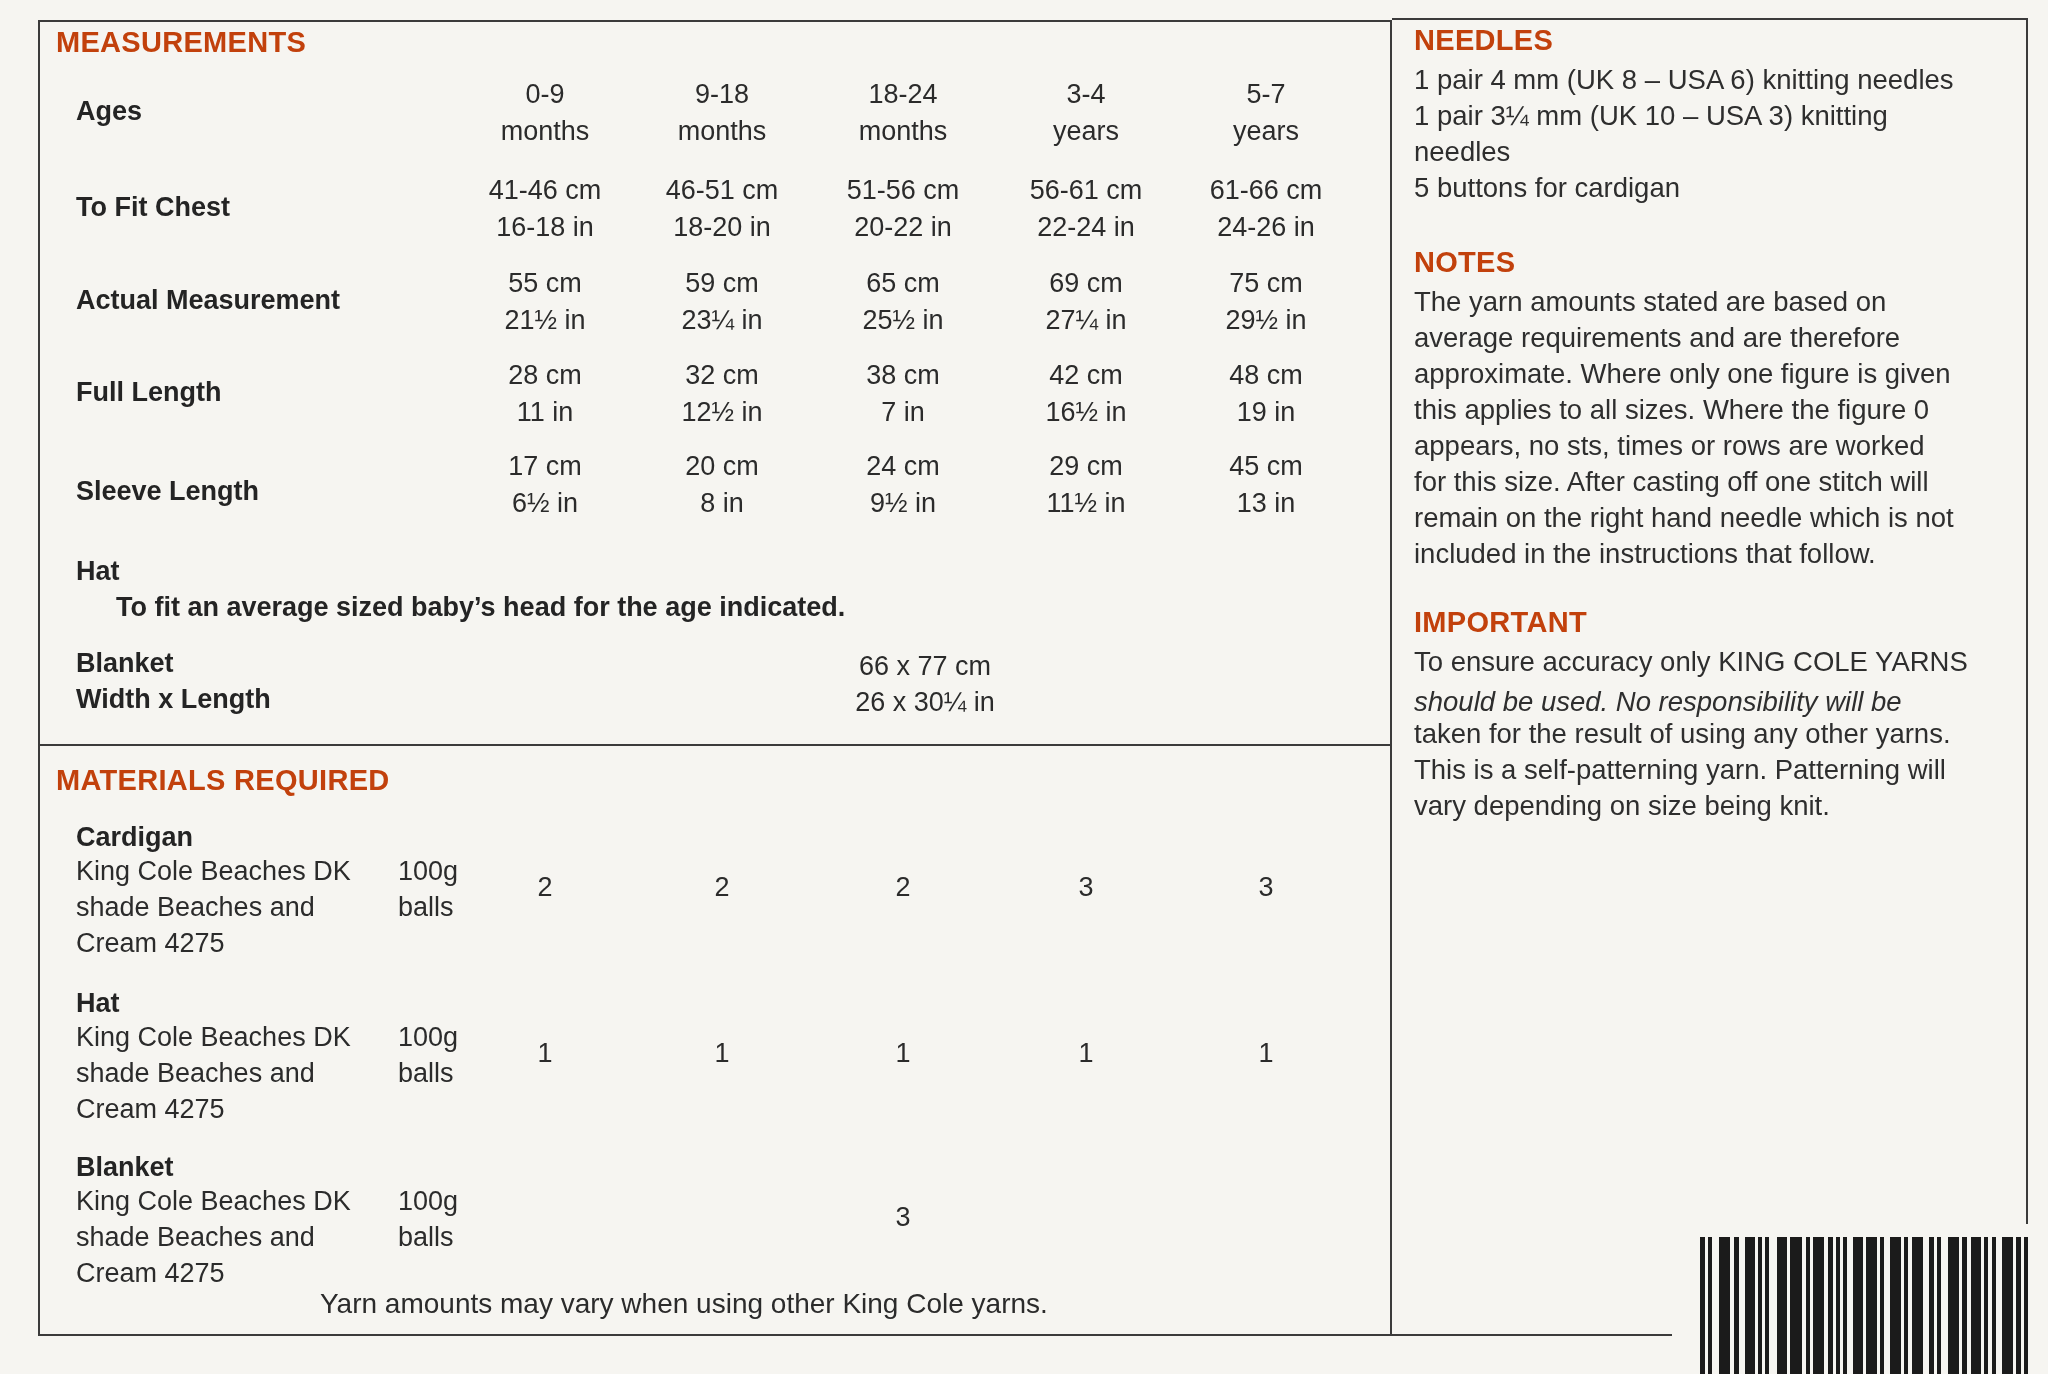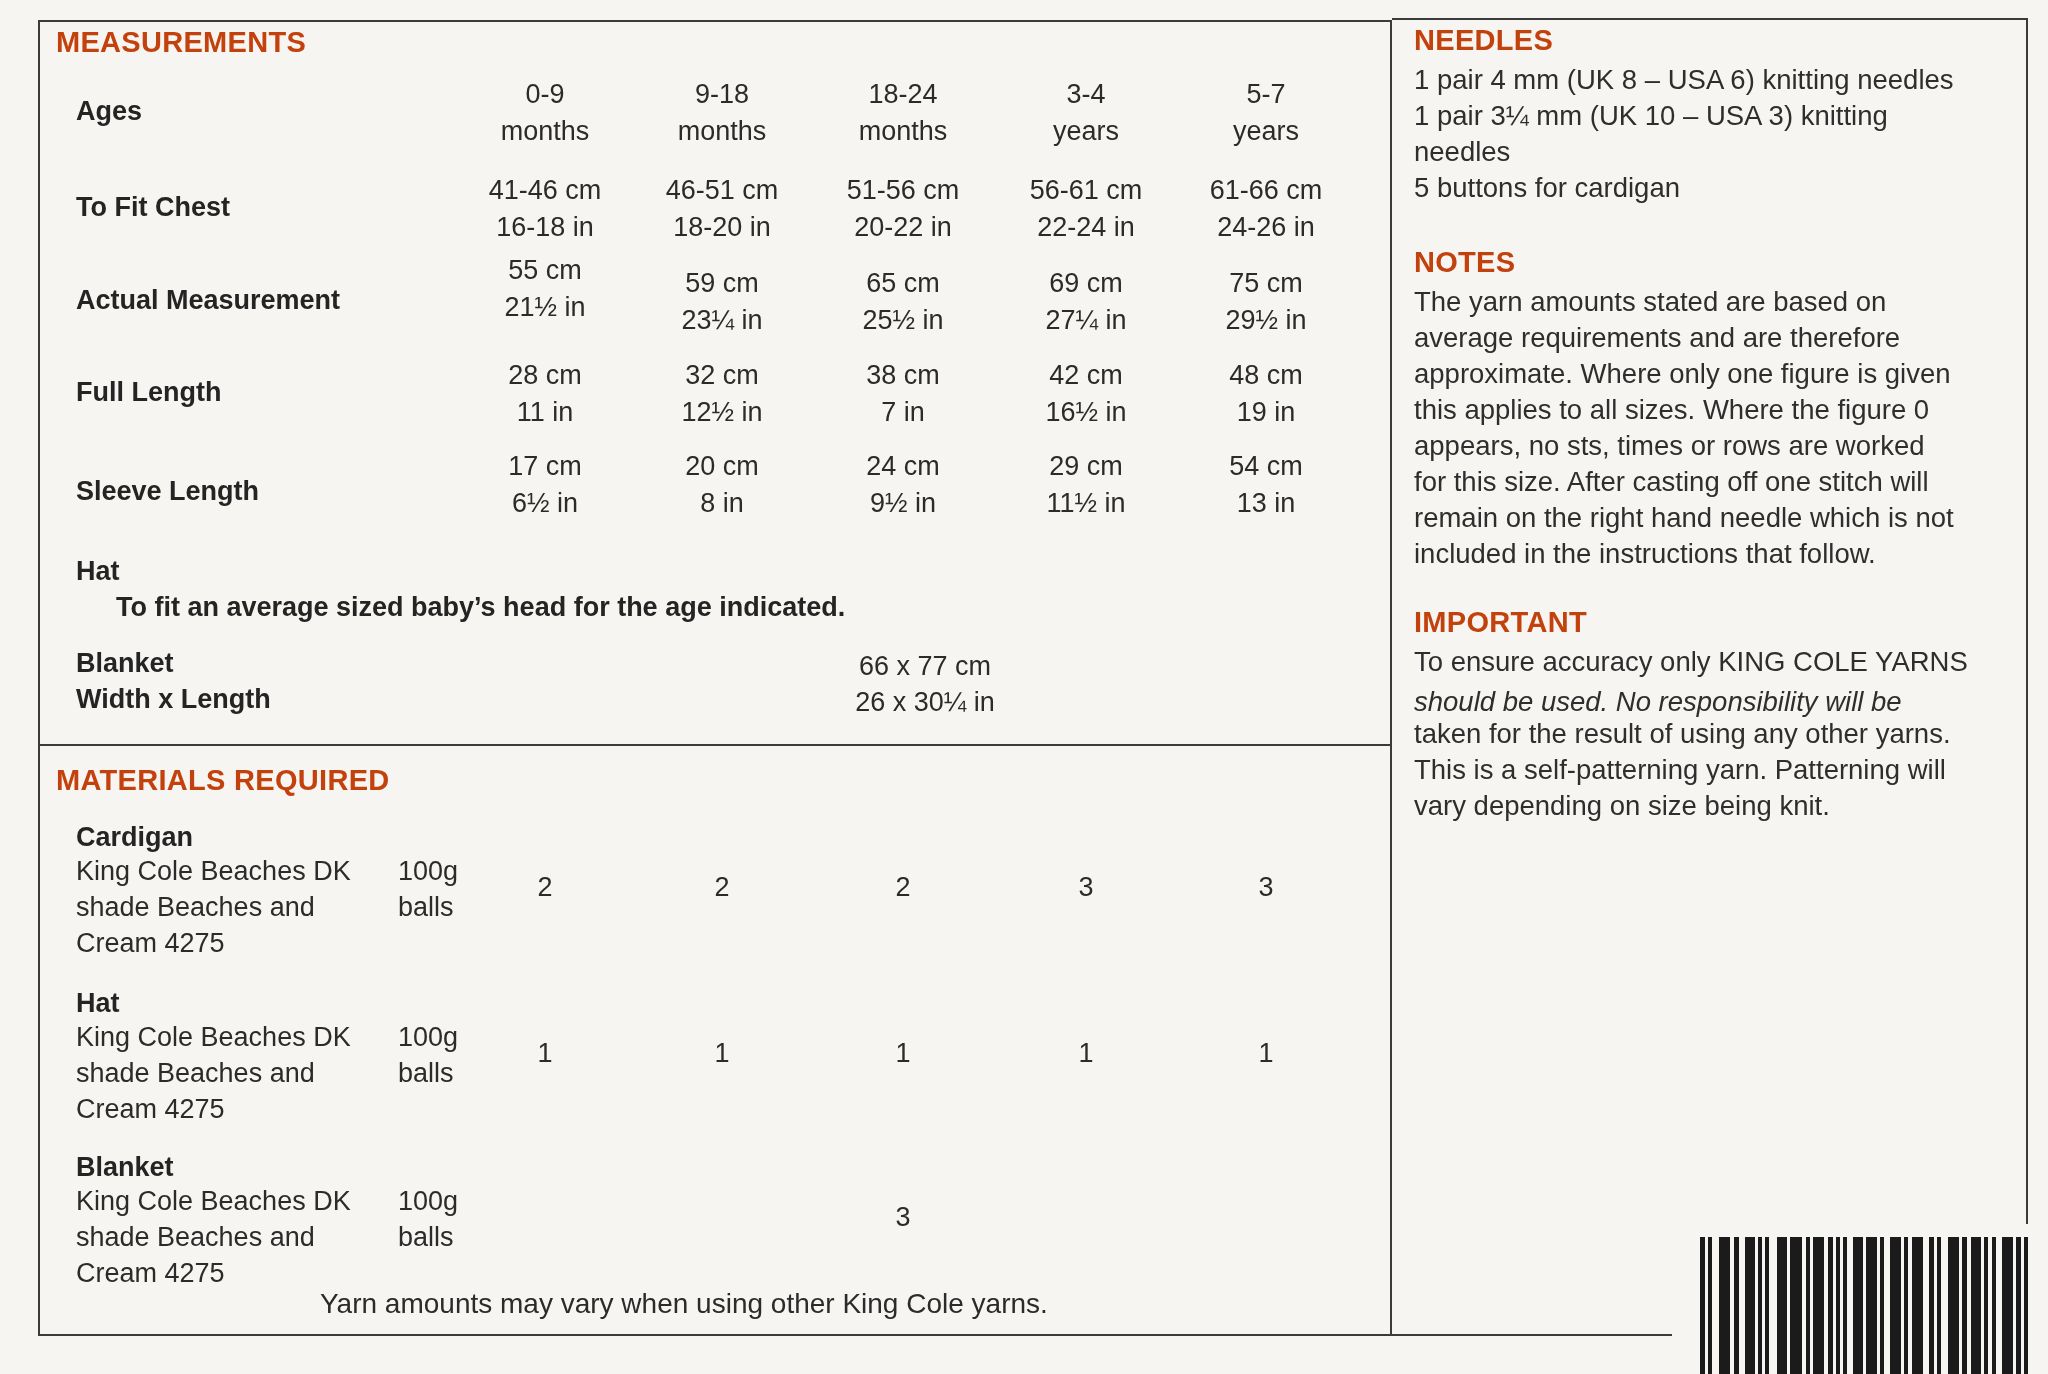--- a/index.html
+++ b/index.html
@@ -115,21 +115,21 @@
     </div>
     <div class="abs val" style="left: 991px; top: 172px; width: 190px;">
       <div class="cellline">56-61 cm</div>
       <div class="cellline">22-24 in</div>
     </div>
     <div class="abs val" style="left: 1171px; top: 172px; width: 190px;">
       <div class="cellline">61-66 cm</div>
       <div class="cellline">24-26 in</div>
     </div>
     <div class="abs lbl" style="left: 76px; top: 285px; width: 370px;">Actual Measurement</div>
-    <div class="abs val" style="left: 450px; top: 252px; width: 190px;">
+    <div class="abs val" style="left: 450px; top: 265px; width: 190px;">
       <div class="cellline">55 cm</div>
       <div class="cellline">21½ in</div>
     </div>
     <div class="abs val" style="left: 627px; top: 265px; width: 190px;">
       <div class="cellline">59 cm</div>
       <div class="cellline">23¼ in</div>
     </div>
     <div class="abs val" style="left: 808px; top: 265px; width: 190px;">
       <div class="cellline">65 cm</div>
       <div class="cellline">25½ in</div>
@@ -174,21 +174,21 @@
     </div>
     <div class="abs val" style="left: 808px; top: 448px; width: 190px;">
       <div class="cellline">24 cm</div>
       <div class="cellline">9½ in</div>
     </div>
     <div class="abs val" style="left: 991px; top: 448px; width: 190px;">
       <div class="cellline">29 cm</div>
       <div class="cellline">11½ in</div>
     </div>
     <div class="abs val" style="left: 1171px; top: 448px; width: 190px;">
-      <div class="cellline">54 cm</div>
+      <div class="cellline">45 cm</div>
       <div class="cellline">13 in</div>
     </div>
     <div class="abs lbl" style="left: 76px; top: 822px; width: 330px;">Cardigan</div>
     <div class="abs " style="left: 76px; top: 856px; width: 320px; font-size: 27px;">King Cole Beaches DK</div>
     <div class="abs " style="left: 76px; top: 892px; width: 320px; font-size: 27px;">shade Beaches and</div>
     <div class="abs " style="left: 76px; top: 928px; width: 320px; font-size: 27px;">Cream 4275</div>
     <div class="abs " style="left: 398px; top: 856px; width: 90px; font-size: 27px;">100g</div>
     <div class="abs " style="left: 398px; top: 892px; width: 90px; font-size: 27px;">balls</div>
     <div class="abs qty" style="left: 495px; top: 872px; width: 100px;">2</div>
     <div class="abs qty" style="left: 672px; top: 872px; width: 100px;">2</div>

